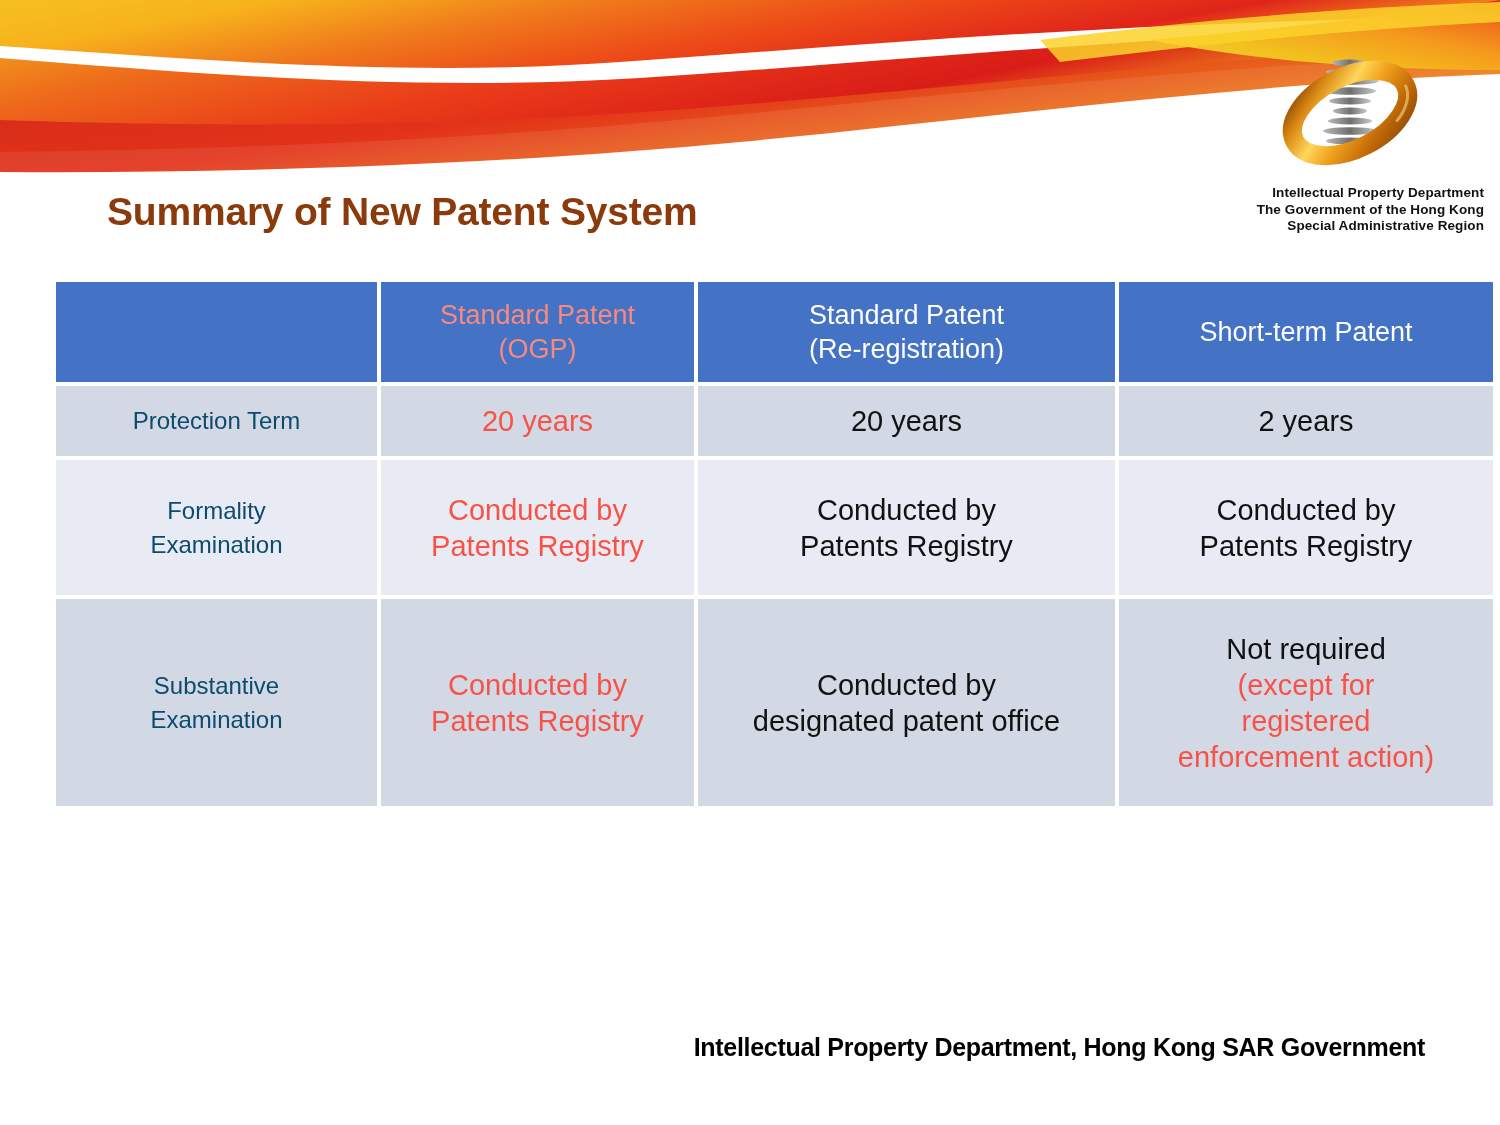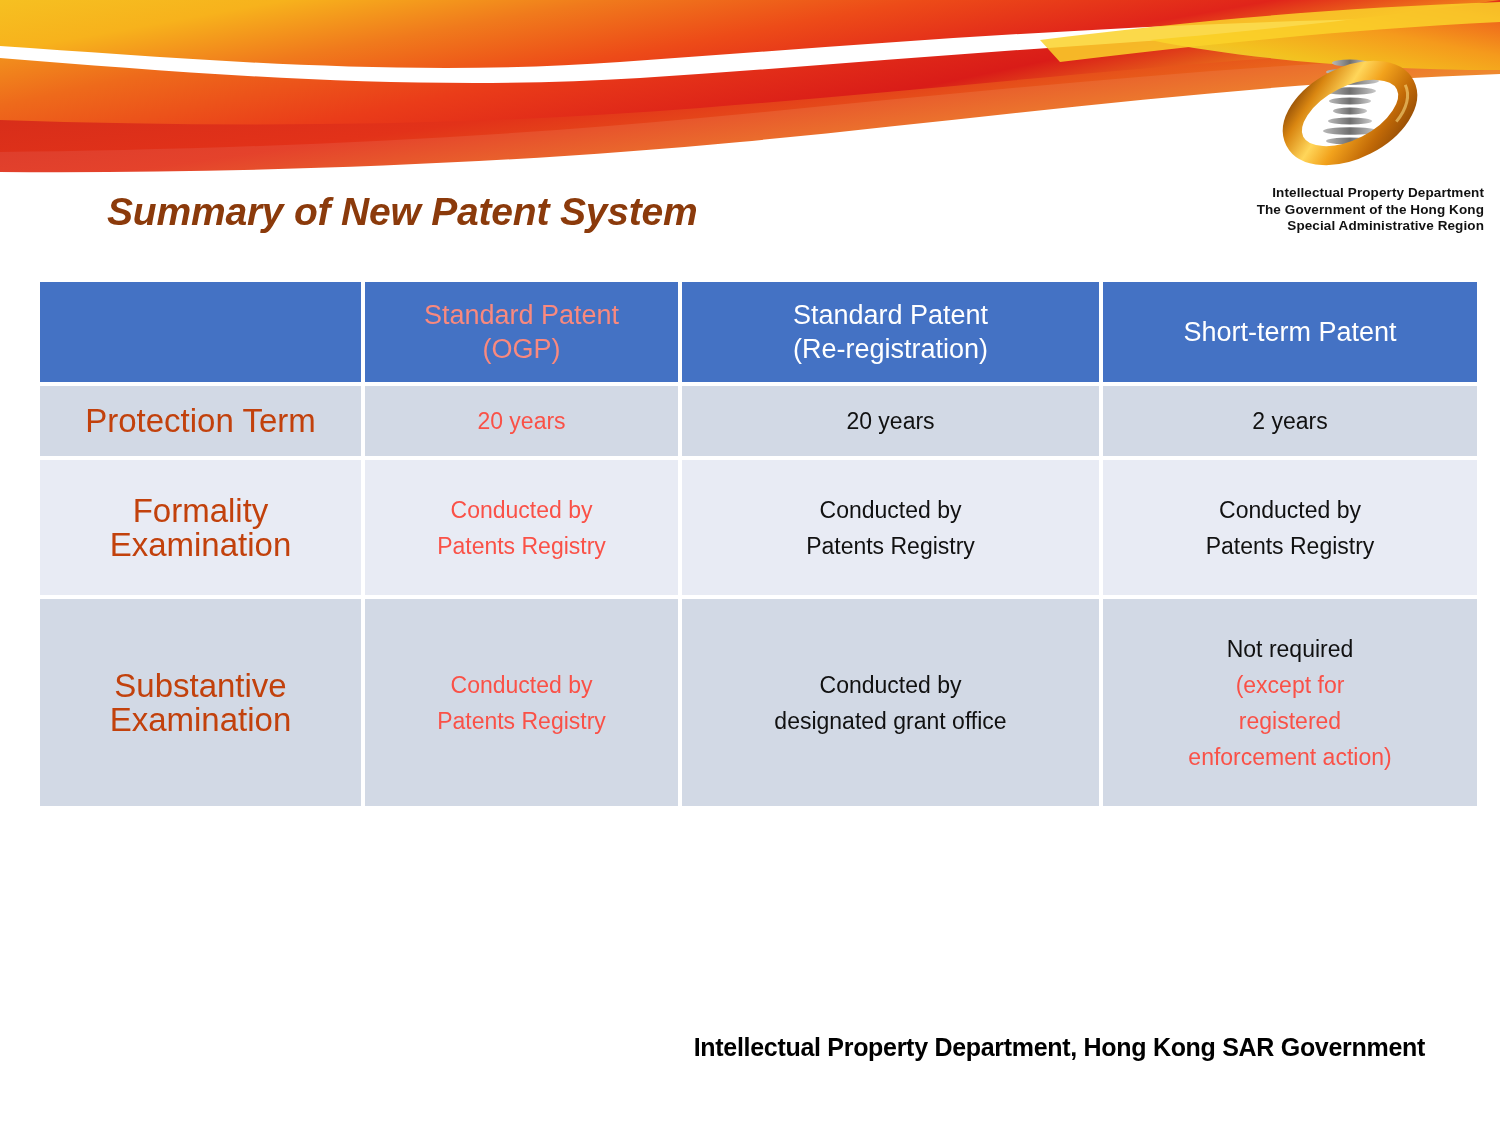--- a/index.html
+++ b/index.html
@@ -27,26 +27,25 @@
     letter-spacing:.1px;
   }
 
   
   #title{
     position:absolute;left:107px;top:190px;
     font-family:"Liberation Sans", sans-serif;
     font-weight:bold;font-size:39px;color:#8B3A0B;
     letter-spacing:-.2px;
     white-space:nowrap;
-    font-style:italic;
   }
 
   
   #tbl{
-    position:absolute;left:36px;top:278px;width:1437px;
+    position:absolute;left:52px;top:278px;width:1437px;
     border-collapse:separate;border-spacing:4px 4px;
     table-layout:fixed;
   }
   #tbl col.c0{width:321px;}
   #tbl col.c1{width:313px;}
   #tbl col.c2{width:417px;}
   #tbl col.c3{width:374px;}
 
   #tbl th, #tbl td{
     margin:0;padding:4px 8px;
@@ -54,24 +53,24 @@
     font-weight:normal;
   }
   thead th{
     background:#4472C4;color:#ffffff;
     font-weight:bold;font-size:27px;line-height:34px;
     height:92px;
   }
   thead th.hdr-ogp{color:#F9897E;}
   thead th.hdr-blank{background:#4472C4;}
 
-  tbody td{font-size:23px;line-height:36px;color:#111;}
+  tbody td{font-size:29px;line-height:36px;color:#111;}
   tbody tr.shade-a td{background:#D2D9E5;}
   tbody tr.shade-b td{background:#E8EBF4;}
-  tbody td.rowhead{font-weight:bold;font-size:33px;line-height:34px;color:#c2410c;}
+  tbody td.rowhead{font-weight:bold;font-size:24px;line-height:34px;color:#0c4a6e;}
   tbody td.ogp{color:#FA5147;}
   tbody td.red{color:#FA5147;}
   .rednote{color:#FA5147;display:block;}
   .blk{color:#111;display:block;}
 
   tr.r1 td{height:62px;}
   tr.r2 td{height:144px;}
   tr.r3 td{height:125px;}
   tr.r4 td{height:127px;}
   tr.r5 td{height:199px;}
@@ -230,21 +229,21 @@
       <td class="rowhead">
         <span>Substantive</span><br>
         <span>Examination</span>
       </td>
       <td class="ogp">
         <span>Conducted by</span><br>
         <span>Patents Registry</span>
       </td>
       <td>
         <span>Conducted by</span><br>
-        <span>designated grant office</span>
+        <span>designated patent office</span>
       </td>
       <td>
         <span class="blk">Not required</span>
         <span class="rednote">(except for</span>
         <span class="rednote">registered</span>
         <span class="rednote">enforcement action)</span>
       </td>
     </tr>
 
   </tbody>

